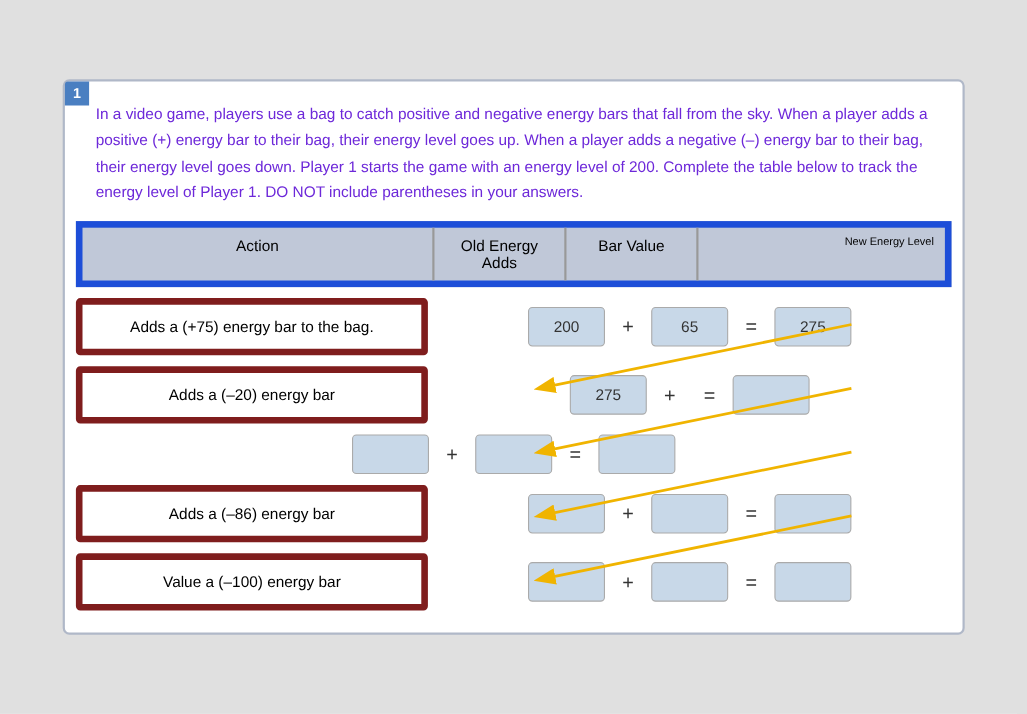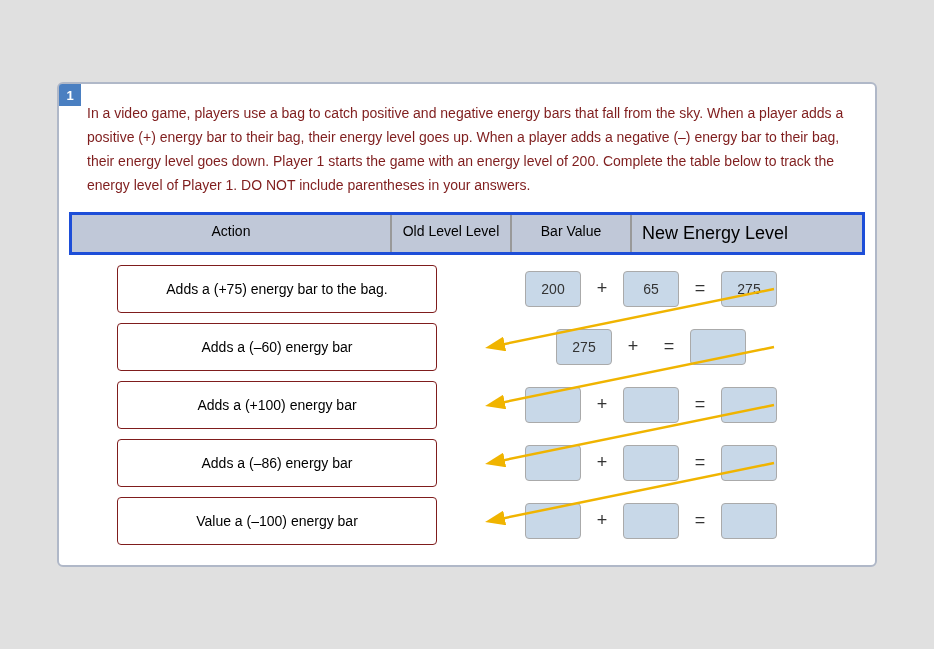--- a/index.html
+++ b/index.html
@@ -32,31 +32,31 @@
       height: 22px;
       display: flex;
       align-items: center;
       justify-content: center;
       border-radius: 3px 0 0 0;
     }
     .description {
       padding: 18px 20px 14px 28px;
       font-size: 14px;
       line-height: 1.7;
-      color: #7f1d1d;
+      color: #6d28d9;
     }
     .table-wrapper {
       padding: 0 10px 20px 10px;
       position: relative;
     }
     
     .table-header {
       display: flex;
       background: #c0c8d8;
-      border: 3px solid #1d4ed8;
+      border: 6px solid #1d4ed8;
       margin-bottom: 5px;
     }
     .col-action-header {
       width: 320px;
       min-width: 320px;
       padding: 8px 10px;
       font-size: 14px;
       font-weight: normal;
       text-align: center;
       border-right: 2px solid #999;
@@ -75,48 +75,47 @@
       min-width: 120px;
       padding: 8px 10px;
       font-size: 14px;
       font-weight: normal;
       text-align: center;
       border-right: 2px solid #999;
     }
     .col-new-header {
       flex: 1;
       padding: 8px 10px;
-      font-size: 18px;
-      font-weight: normal;
-      text-align: left;
+      font-size: 10px;
+      font-weight: normal;
+      text-align: right;
     }
     
     .table-row {
       display: flex;
       align-items: center;
       margin-top: 10px;
       position: relative;
     }
     .col-action {
       width: 320px;
       min-width: 320px;
       padding: 12px 10px;
       font-size: 14px;
       text-align: center;
-      border: 1px solid #7f1d1d;
+      border: 6px solid #7f1d1d;
       border-radius: 4px;
       background: #fff;
       min-height: 48px;
       display: flex;
       align-items: center;
       justify-content: center;
-      margin-left: 48px;
     }
     .cell {
-      width: 56px;
+      width: 70px;
       min-height: 36px;
       border: 1px solid #aaa;
       border-radius: 4px;
       background: #c8d8e8;
       display: flex;
       align-items: center;
       justify-content: center;
       font-size: 14px;
       color: #333;
     }
@@ -151,50 +150,49 @@
 <body>
 
 <div class="outer-container">
   <div class="question-number">1</div>
   <div class="description">In a video game, players use a bag to catch positive and negative energy bars that fall from the sky. When a player adds a positive (+) energy bar to their bag, their energy level goes up. When a player adds a negative (–) energy bar to their bag, their energy level goes down. Player 1 starts the game with an energy level of 200. Complete the table below to track the energy level of Player 1. DO NOT include parentheses in your answers.</div>
 
   <div class="table-wrapper">
 
     <div class="table-header">
       <div class="col-action-header">Action</div>
-      <div class="col-old-header">Old Level Level</div>
+      <div class="col-old-header">Old Energy Adds</div>
       <div class="col-bar-header">Bar Value</div>
       <div class="col-new-header">New Energy Level</div>
     </div>
 
     <div style="position:relative;" id="rows-container">
 
       <div class="table-row" id="row-0">
         <div class="col-action">Adds a (+75) energy bar to the bag.</div>
         <div class="row-equation">
           <div class="cell filled">200</div>
           <div class="operator">+</div>
           <div class="cell filled">65</div>
           <div class="operator">=</div>
           <div class="cell filled">275</div>
         </div>
       </div>
 
       <div class="table-row" id="row-1">
-        <div class="col-action">Adds a (–60) energy bar</div>
+        <div class="col-action">Adds a (–20) energy bar</div>
         <div class="row-equation">
           <div class="cell filled">275</div>
           <div class="operator">+</div>
           <div class="operator">=</div>
           <div class="cell"></div>
         </div>
       </div>
 
       <div class="table-row" id="row-2">
-        <div class="col-action">Adds a (+100) energy bar</div>
         <div class="row-equation">
           <div class="cell"></div>
           <div class="operator">+</div>
           <div class="cell"></div>
           <div class="operator">=</div>
           <div class="cell"></div>
         </div>
       </div>
 
       <div class="table-row" id="row-3">

